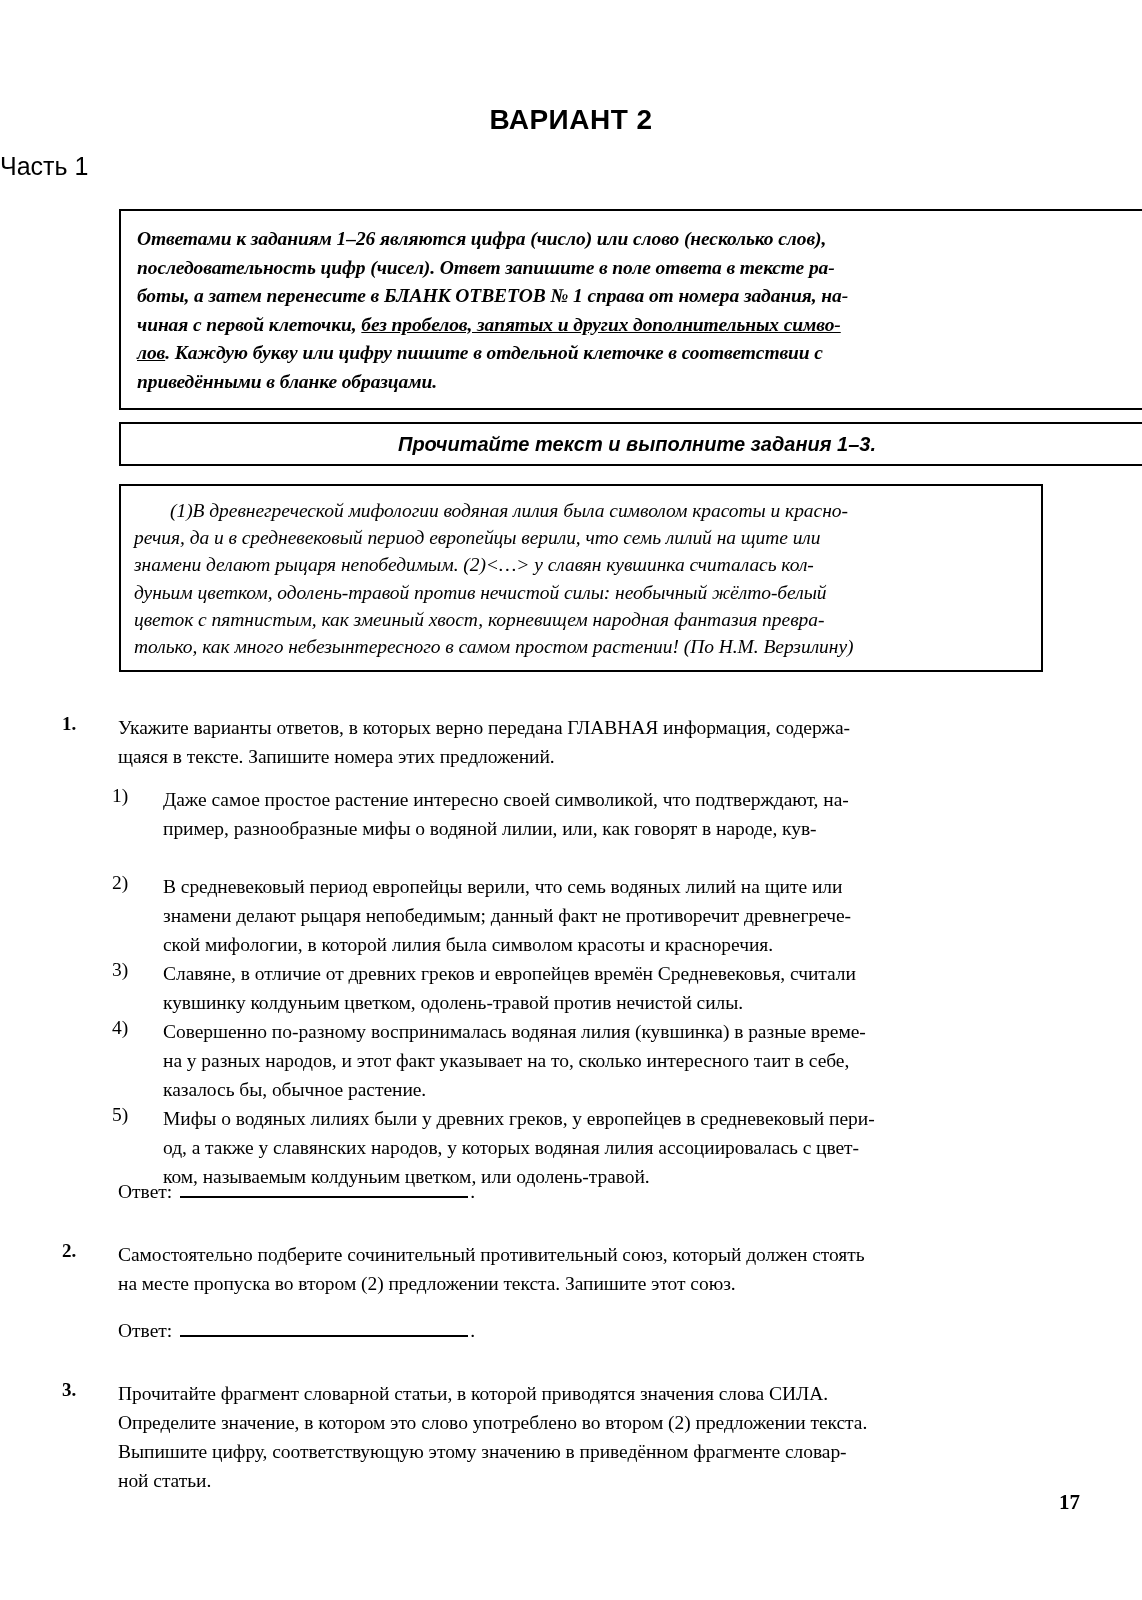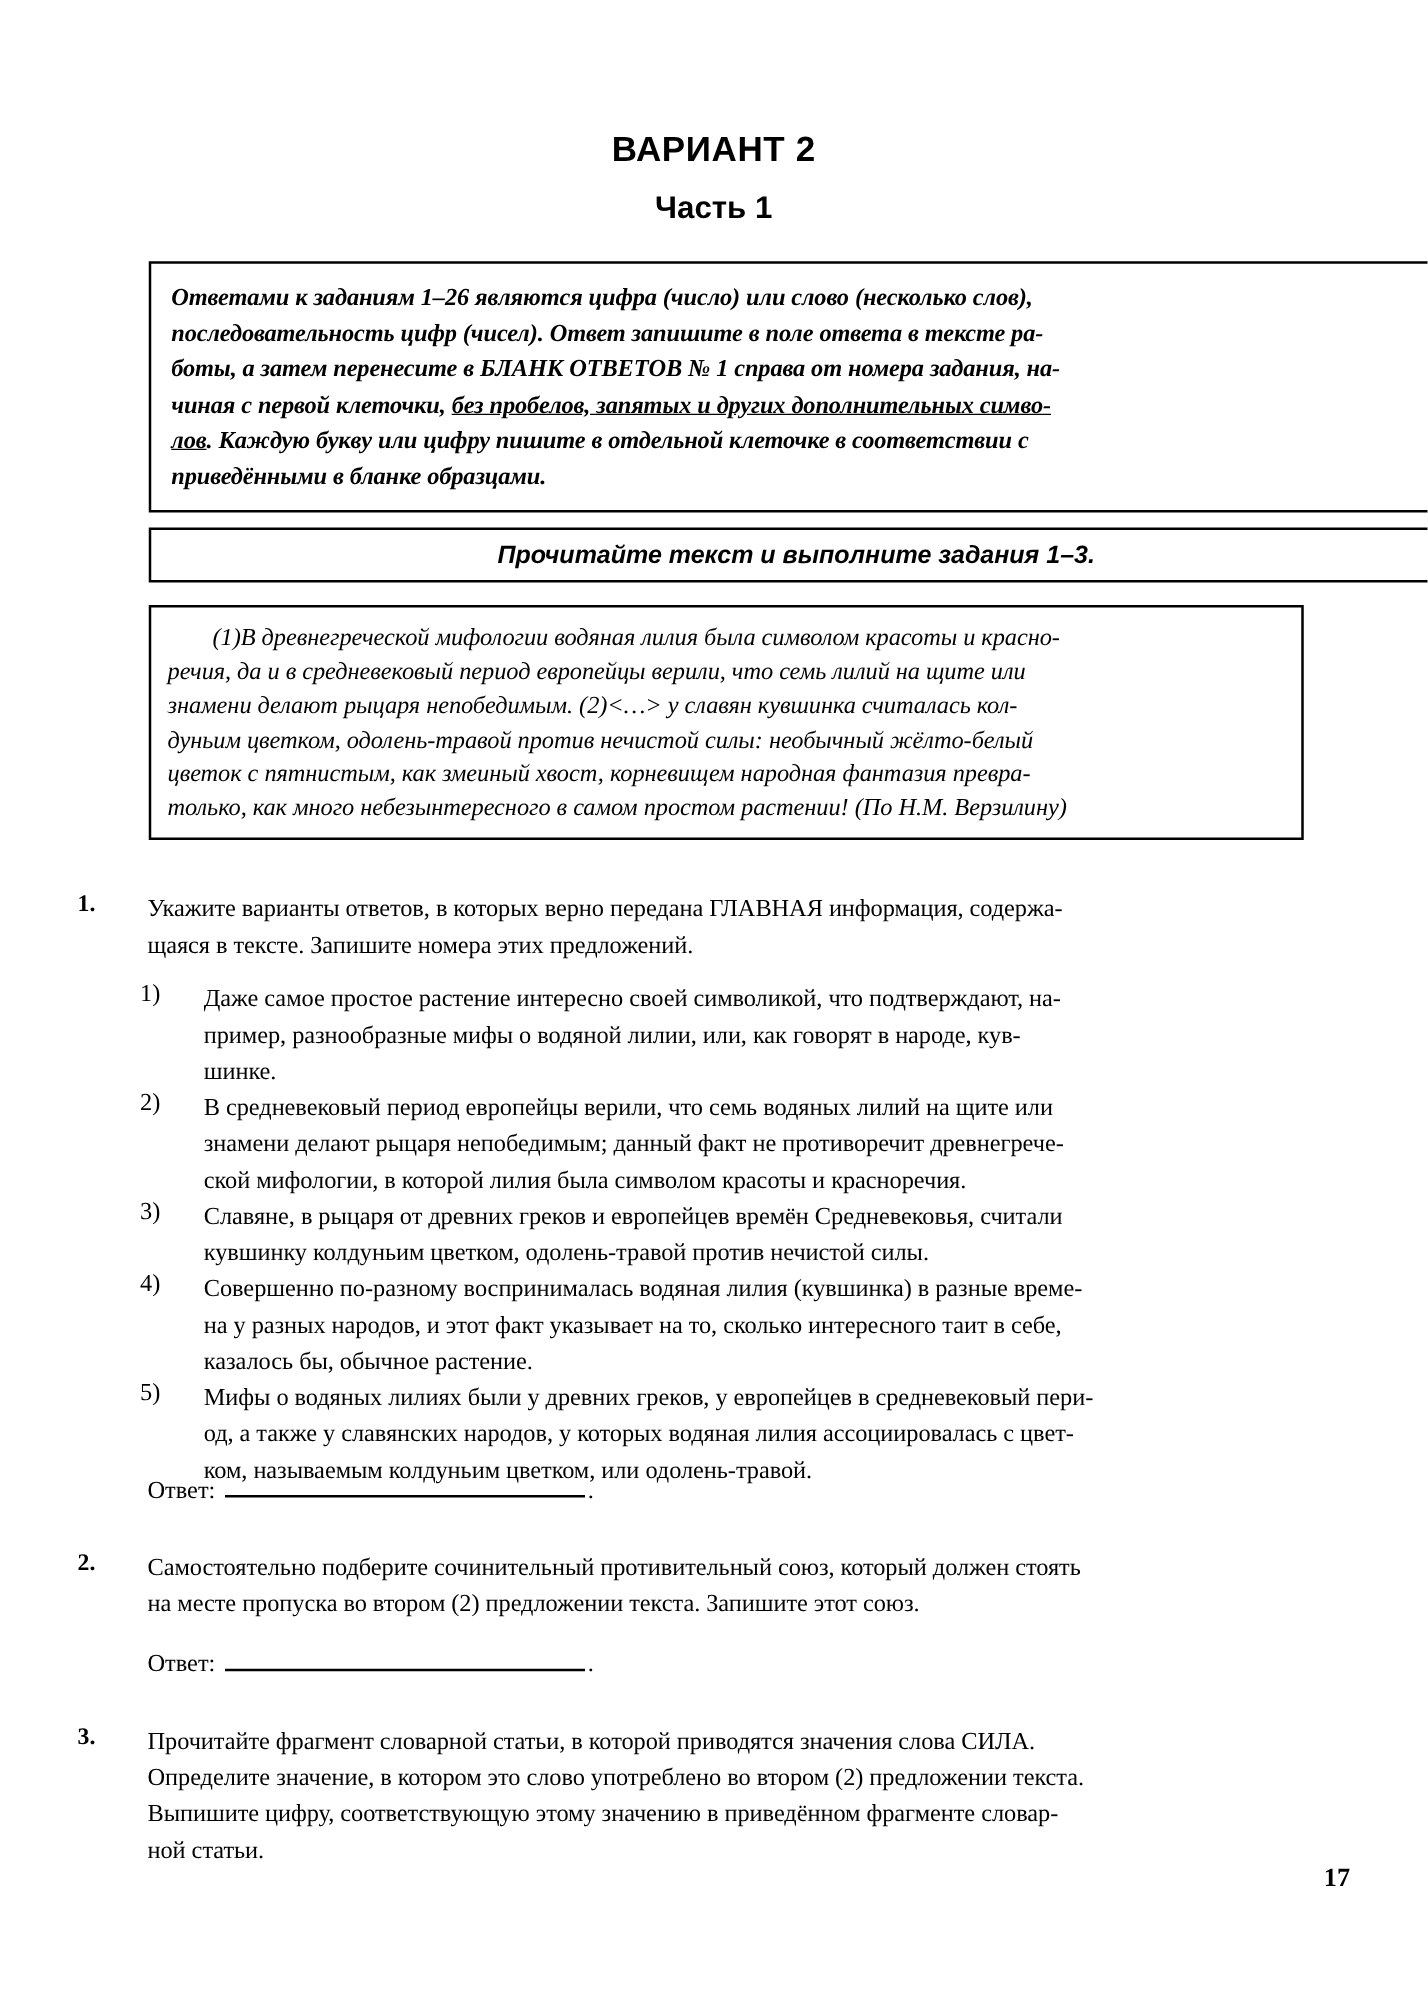--- a/index.html
+++ b/index.html
@@ -34,23 +34,22 @@
     font-weight: bold;
     font-size: 28px;
     letter-spacing: 0.5px;
     margin-top: 28px;
   }
   .part-title {
     position: absolute;
     left: 0;
     top: 152px;
     width: 1142px;
-    text-align: center;
     font-family: "Liberation Sans", "DejaVu Sans", sans-serif;
-    font-weight: bold;
+    font-weight: normal;
     font-size: 25px;
   }
 
   
   .instruction-box {
     position: absolute;
     left: 119px;
     top: 209px;
     width: 1040px;
     box-sizing: border-box;
@@ -203,33 +202,32 @@
   <div class="qnum" style="left:62px; top:713px;">1.</div>
   <div class="qbody" style="top:713px;">
     <div class="tline">Укажите варианты ответов, в которых верно передана ГЛАВНАЯ информация, содержа-</div>
     <div class="tline">щаяся в тексте. Запишите номера этих предложений.</div>
   </div>
 
   <div class="opt-marker" style="top:785px;">1)</div>
   <div class="optbody" style="top:785px;">
     <div class="tline">Даже самое простое растение интересно своей символикой, что подтверждают, на-</div>
     <div class="tline">пример, разнообразные мифы о водяной лилии, или, как говорят в народе, кув-</div>
-    <div class="tline">шинке.</div>
   </div>
 
   <div class="opt-marker" style="top:872px;">2)</div>
   <div class="optbody" style="top:872px;">
     <div class="tline">В средневековый период европейцы верили, что семь водяных лилий на щите или</div>
     <div class="tline">знамени делают рыцаря непобедимым; данный факт не противоречит древнегрече-</div>
     <div class="tline">ской мифологии, в которой лилия была символом красоты и красноречия.</div>
   </div>
 
   <div class="opt-marker" style="top:959px;">3)</div>
   <div class="optbody" style="top:959px;">
-    <div class="tline">Славяне, в рыцаря от древних греков и европейцев времён Средневековья, считали</div>
+    <div class="tline">Славяне, в отличие от древних греков и европейцев времён Средневековья, считали</div>
     <div class="tline">кувшинку колдуньим цветком, одолень-травой против нечистой силы.</div>
   </div>
 
   <div class="opt-marker" style="top:1017px;">4)</div>
   <div class="optbody" style="top:1017px;">
     <div class="tline">Совершенно по-разному воспринималась водяная лилия (кувшинка) в разные време-</div>
     <div class="tline">на у разных народов, и этот факт указывает на то, сколько интересного таит в себе,</div>
     <div class="tline">казалось бы, обычное растение.</div>
   </div>
 

